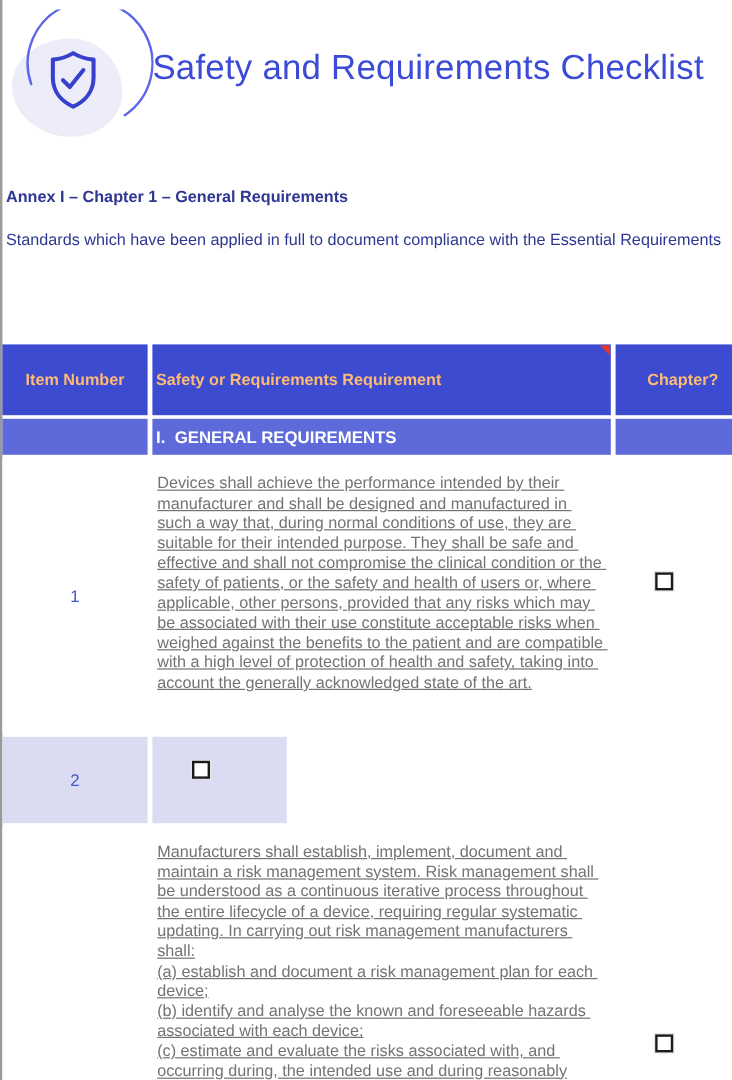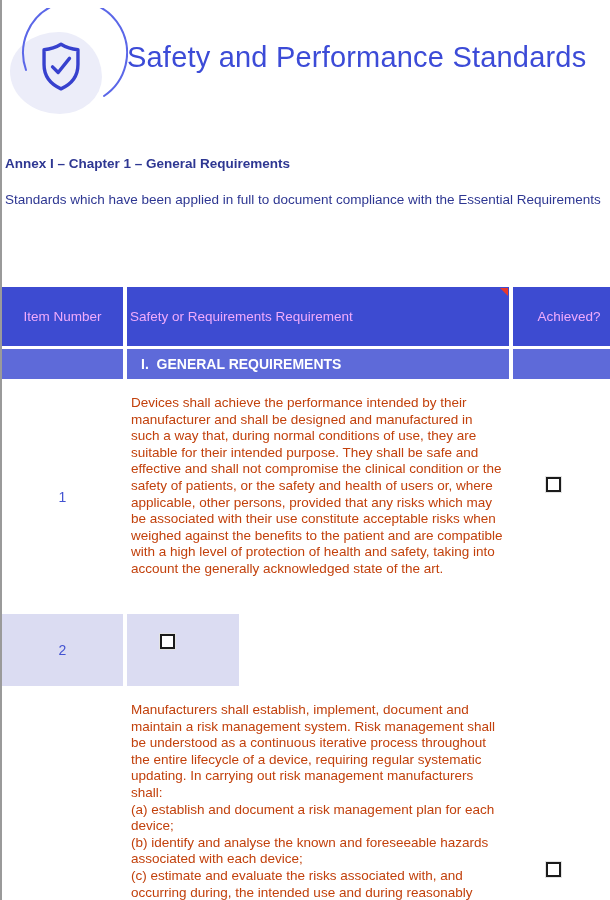--- a/index.html
+++ b/index.html
@@ -27,37 +27,37 @@
     white-space:nowrap;width:660px;overflow:hidden;}
 
   
   .sheet{position:absolute;left:2px;top:287px;width:630px;}
   .trow{display:flex;column-gap:4px;margin-bottom:3px;}
   .c1{width:121px;flex:0 0 121px;display:flex;align-items:center;justify-content:center;}
   .c2{width:382px;flex:0 0 382px;}
   .c3{width:112px;flex:0 0 112px;position:relative;}
 
   .thead{height:59px;}
-  .thead .cell{background:#3D4BD1;color:#f0abfc;font-weight:normal;font-size:13.5px;
+  .thead .cell{background:#3D4BD1;color:#fdba74;font-weight:bold;font-size:13.5px;
     display:flex;align-items:center;position:relative;}
   .thead .c1{justify-content:center;}
   .thead .c2{justify-content:flex-start;padding-left:3px;box-sizing:border-box;}
   .thead .c3{justify-content:center;}
   .corner-marker{position:absolute;top:1px;right:1px;width:0;height:0;
     border-top:8px solid #E8392B;border-left:8px solid transparent;}
 
   .subhead{height:30px;}
   .subhead .cell{background:#5E6AD9;color:#ffffff;display:flex;align-items:center;}
-  .subhead .c2{font-size:14px;font-weight:bold;padding-left:14px;box-sizing:border-box;
+  .subhead .c2{font-size:14px;font-weight:bold;padding-left:3px;box-sizing:border-box;
     white-space:pre;}
 
   .body-row .cell{background:#ffffff;}
   .body-row.highlight .cell{background:#DBDCF2;}
-  .req-text{font-size:13.5px;line-height:16.6px;color:#c2410c;white-space:pre-wrap;
-    padding:13px 6px 12px 4px;box-sizing:border-box;display:block;}
+  .req-text{font-size:13.5px;line-height:16.6px;color:#737373;white-space:pre-wrap;
+    padding:13px 6px 12px 4px;box-sizing:border-box;display:block;text-decoration:underline;}
   .item-num{font-size:14px;color:#4353D1;}
   .row-0{min-height:229px;}
   .row-1{min-height:72px;}
   .row-2{min-height:240px;}
 
   .checkbox{position:absolute;left:33px;width:11px;height:11px;background:#ffffff;
     border:2px solid #1b1b1b;box-shadow:0 0 0 1px #e3e3e3;}
   .row-0 .checkbox{top:95px;}
   .row-1 .checkbox{top:20px;}
   .row-2 .checkbox{top:173px;}
@@ -71,35 +71,35 @@
   <div class="logo-blob"></div>
   <svg class="logo-arc" width="110" height="105" viewBox="0 0 110 105">
     <path d="M 8 62 A 52 52 0 1 1 86 88" fill="none" stroke="#5B67E8" stroke-width="2" stroke-linecap="round"></path>
   </svg>
   <svg class="logo-shield" width="46" height="52" viewBox="0 0 40 46">
     <path d="M20 2 C24.5 4.8 29.5 6.3 35 6.8 L35 20 C35 30 29 37.5 20 41.5 C11 37.5 5 30 5 20 L5 6.8 C10.5 6.3 15.5 4.8 20 2 Z" fill="none" stroke="#3741CE" stroke-width="3" stroke-linejoin="round"></path>
     <polyline points="12.5 22 17.5 27 27.5 14.5" fill="none" stroke="#3741CE" stroke-width="3" stroke-linecap="round" stroke-linejoin="round"></polyline>
   </svg>
 </div>
 
-<div class="page-title">Safety and Performance Standards</div>
+<div class="page-title">Safety and Requirements Checklist</div>
 
 <div class="annex-heading">Annex I – Chapter 1 – General Requirements</div>
 <div class="standards-line">Standards which have been applied in full to document compliance with the Essential Requirements</div>
 
 <div class="sheet">
 
   <div class="trow thead">
     <div class="cell c1">Item Number</div>
     <div class="cell c2">
       <span>Safety or Requirements Requirement</span>
       <span class="corner-marker"></span>
     </div>
     <div class="cell c3">
-      <span>Achieved?</span>
+      <span>Chapter?</span>
 
     </div>
   </div>
 
   <div class="trow subhead">
     <div class="cell c1"></div>
     <div class="cell c2">I.  GENERAL REQUIREMENTS</div>
     <div class="cell c3"></div>
   </div>
 

